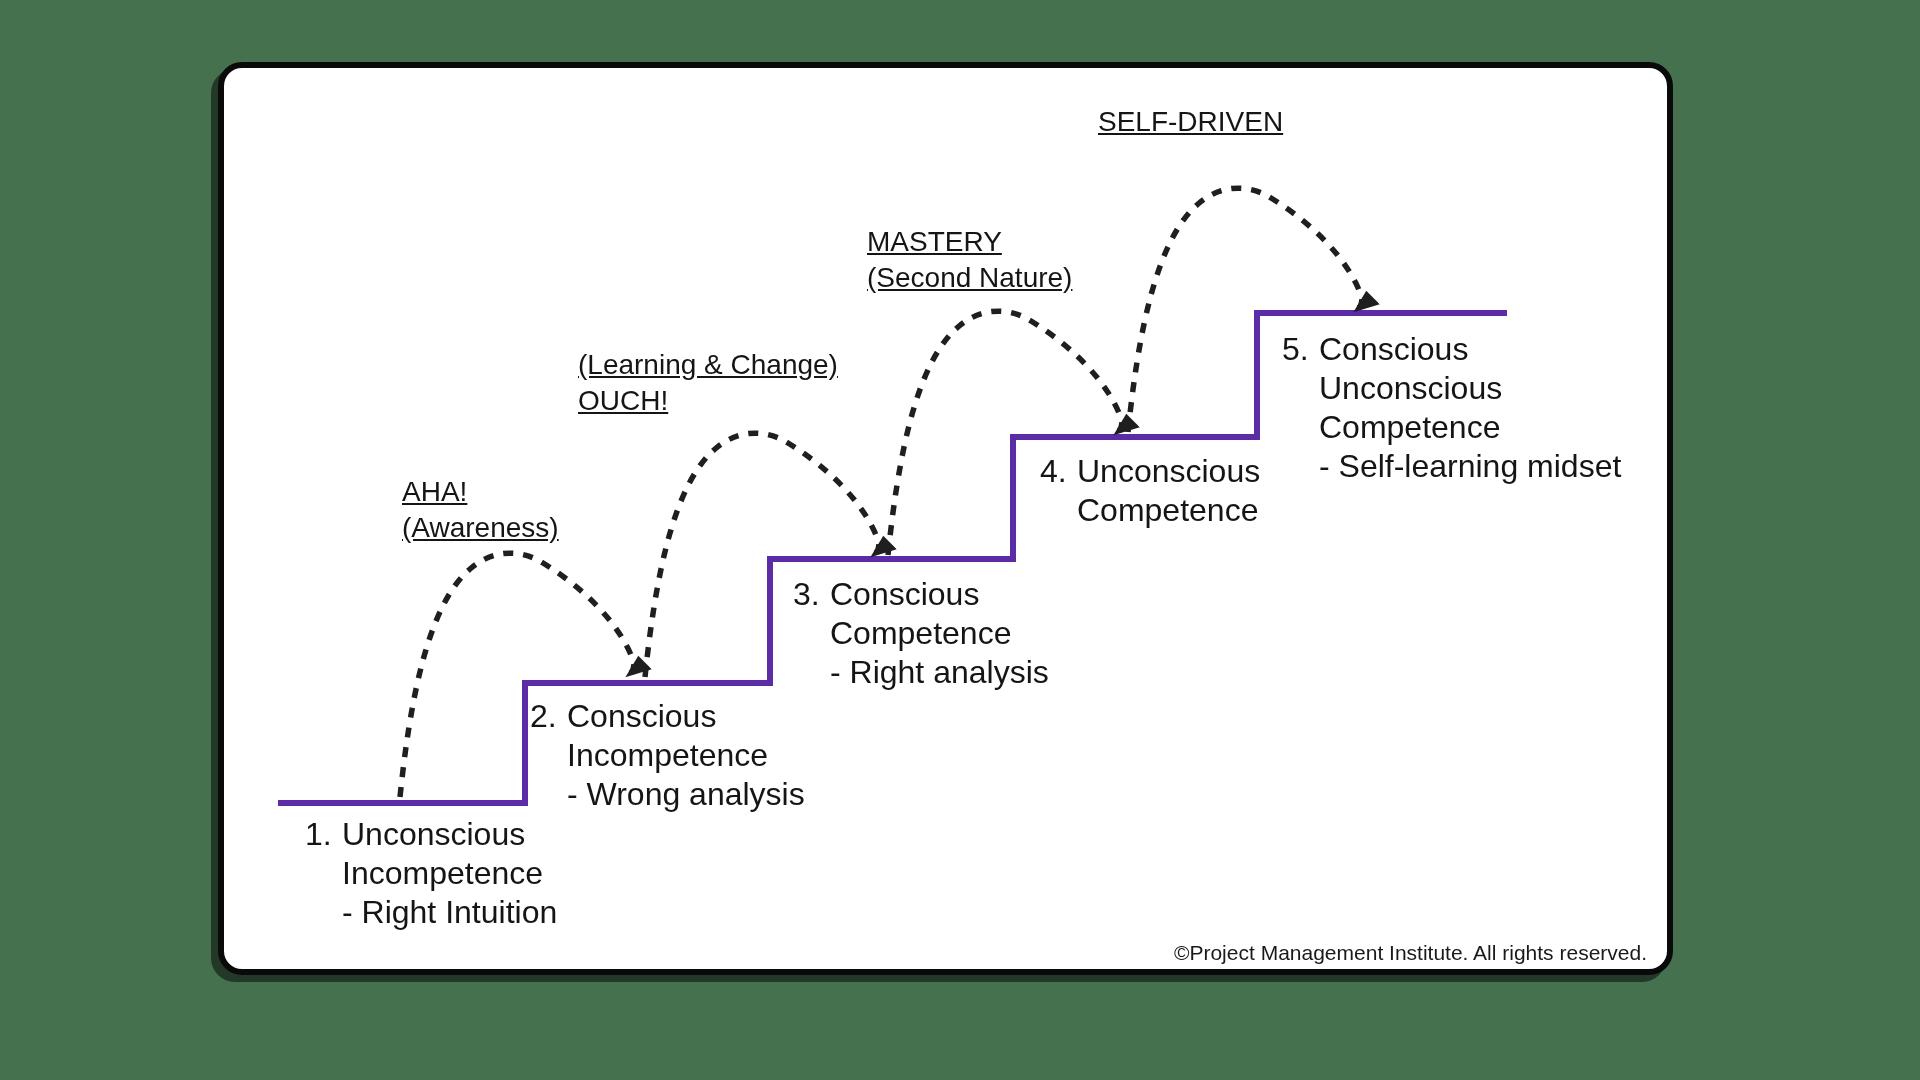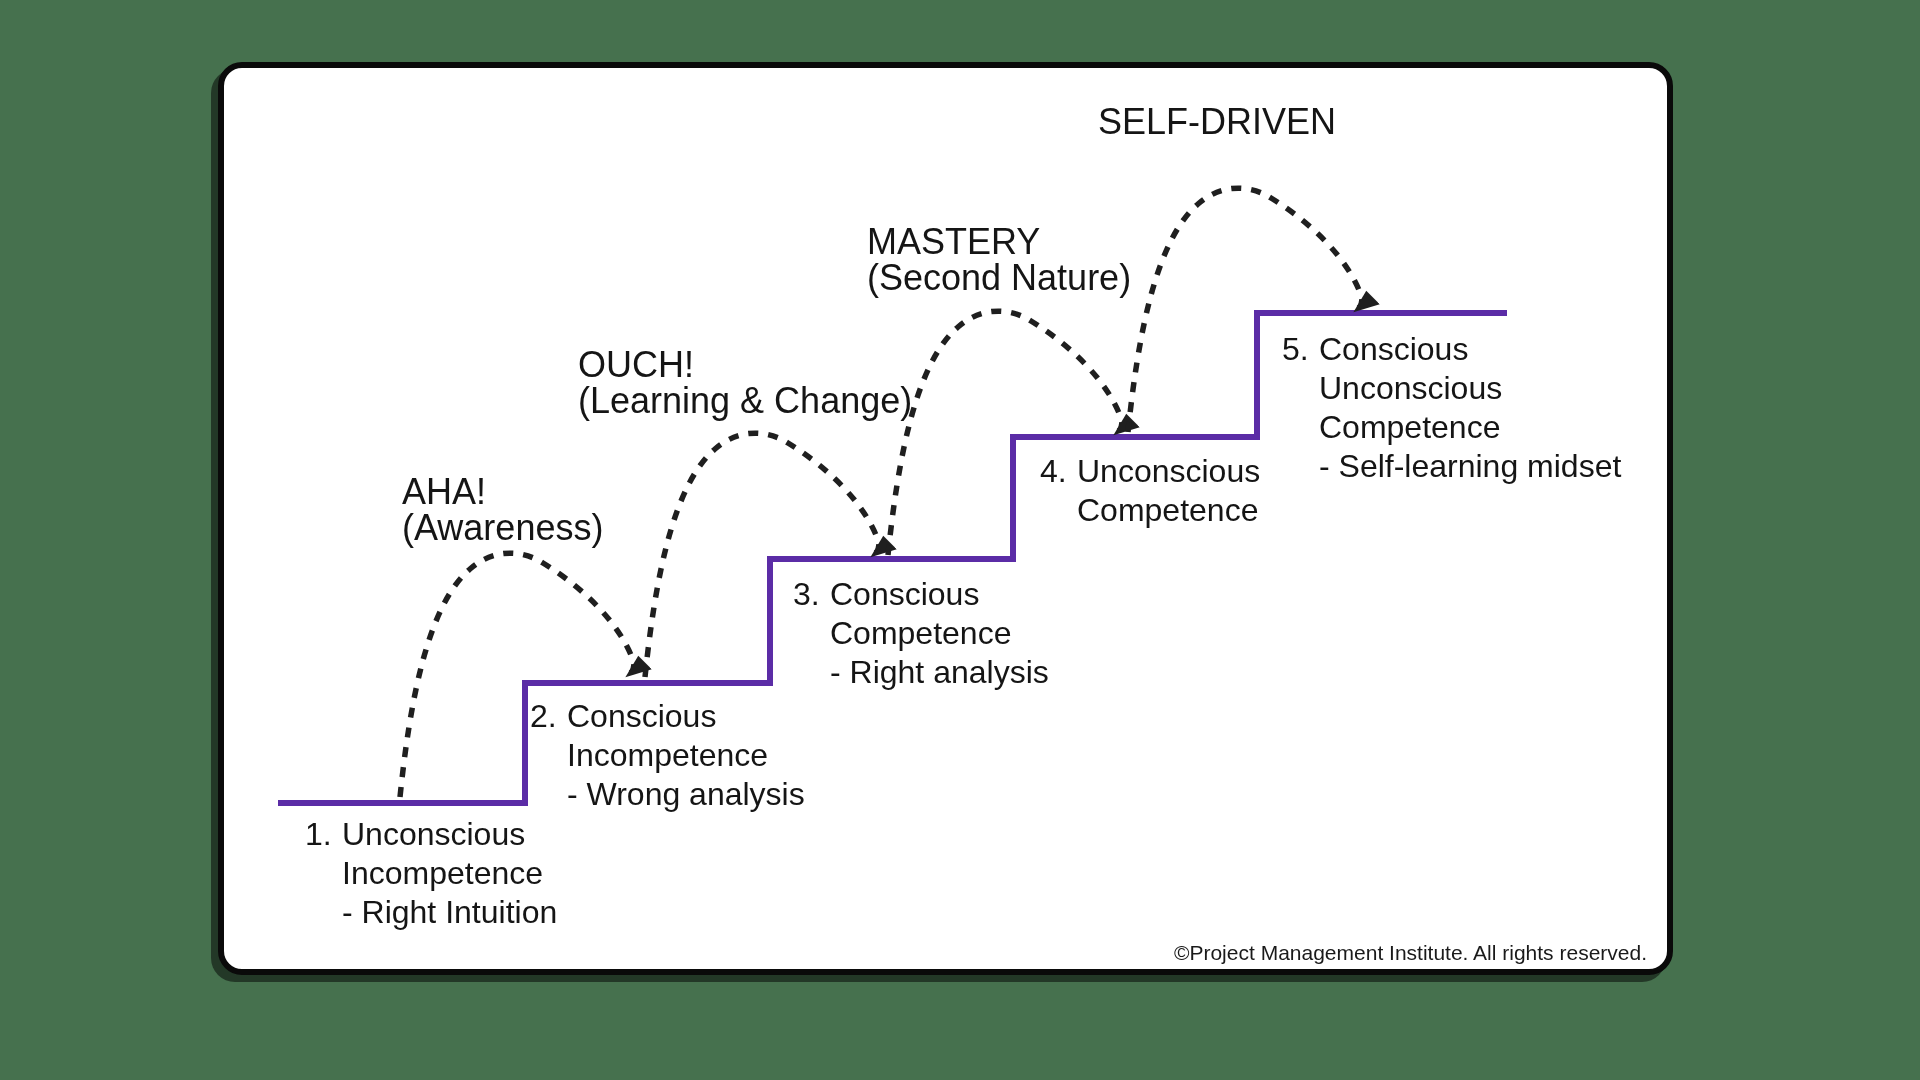--- a/index.html
+++ b/index.html
@@ -29,23 +29,24 @@
   .step{
     position:absolute;
     font-size:32px;line-height:39px;
     color:var(--text,#151515);
     white-space:nowrap;
   }
   .step .num{display:inline-block;width:37px;}
   .step .ind{margin-left:37px;}
   .biglabel{
     position:absolute;
-    font-size:36px;line-height:36px;
+    font-size:28px;line-height:36px;
     color:var(--text,#151515);
     white-space:nowrap;
+    text-decoration:underline;
   }
   .copyright{
     position:absolute;
     right:273px;top:941px;
     font-size:21px;
     color:#1a1a1a;
     white-space:nowrap;
   }
 </style>
 </head>
@@ -69,22 +70,22 @@
     <use href="#arcproto" xlink:href="#arcproto" transform="translate(245,-120)"></use>
     <use href="#arcproto" xlink:href="#arcproto" transform="translate(488,-242)"></use>
     <use href="#arcproto" xlink:href="#arcproto" transform="translate(728,-365)"></use>
   </svg>
 
   <div class="biglabel" style="left:402px;top:474px">
     <div>AHA!</div>
     <div>(Awareness)</div>
   </div>
   <div class="biglabel" style="left:578px;top:347px">
+    <div>(Learning &amp; Change)</div>
     <div>OUCH!</div>
-    <div>(Learning &amp; Change)</div>
   </div>
   <div class="biglabel" style="left:867px;top:224px">
     <div>MASTERY</div>
     <div>(Second Nature)</div>
   </div>
   <div class="biglabel" style="left:1098px;top:104px">
     <div>SELF-DRIVEN</div>
   </div>
 
   <div class="step" style="left:305px;top:815px">

